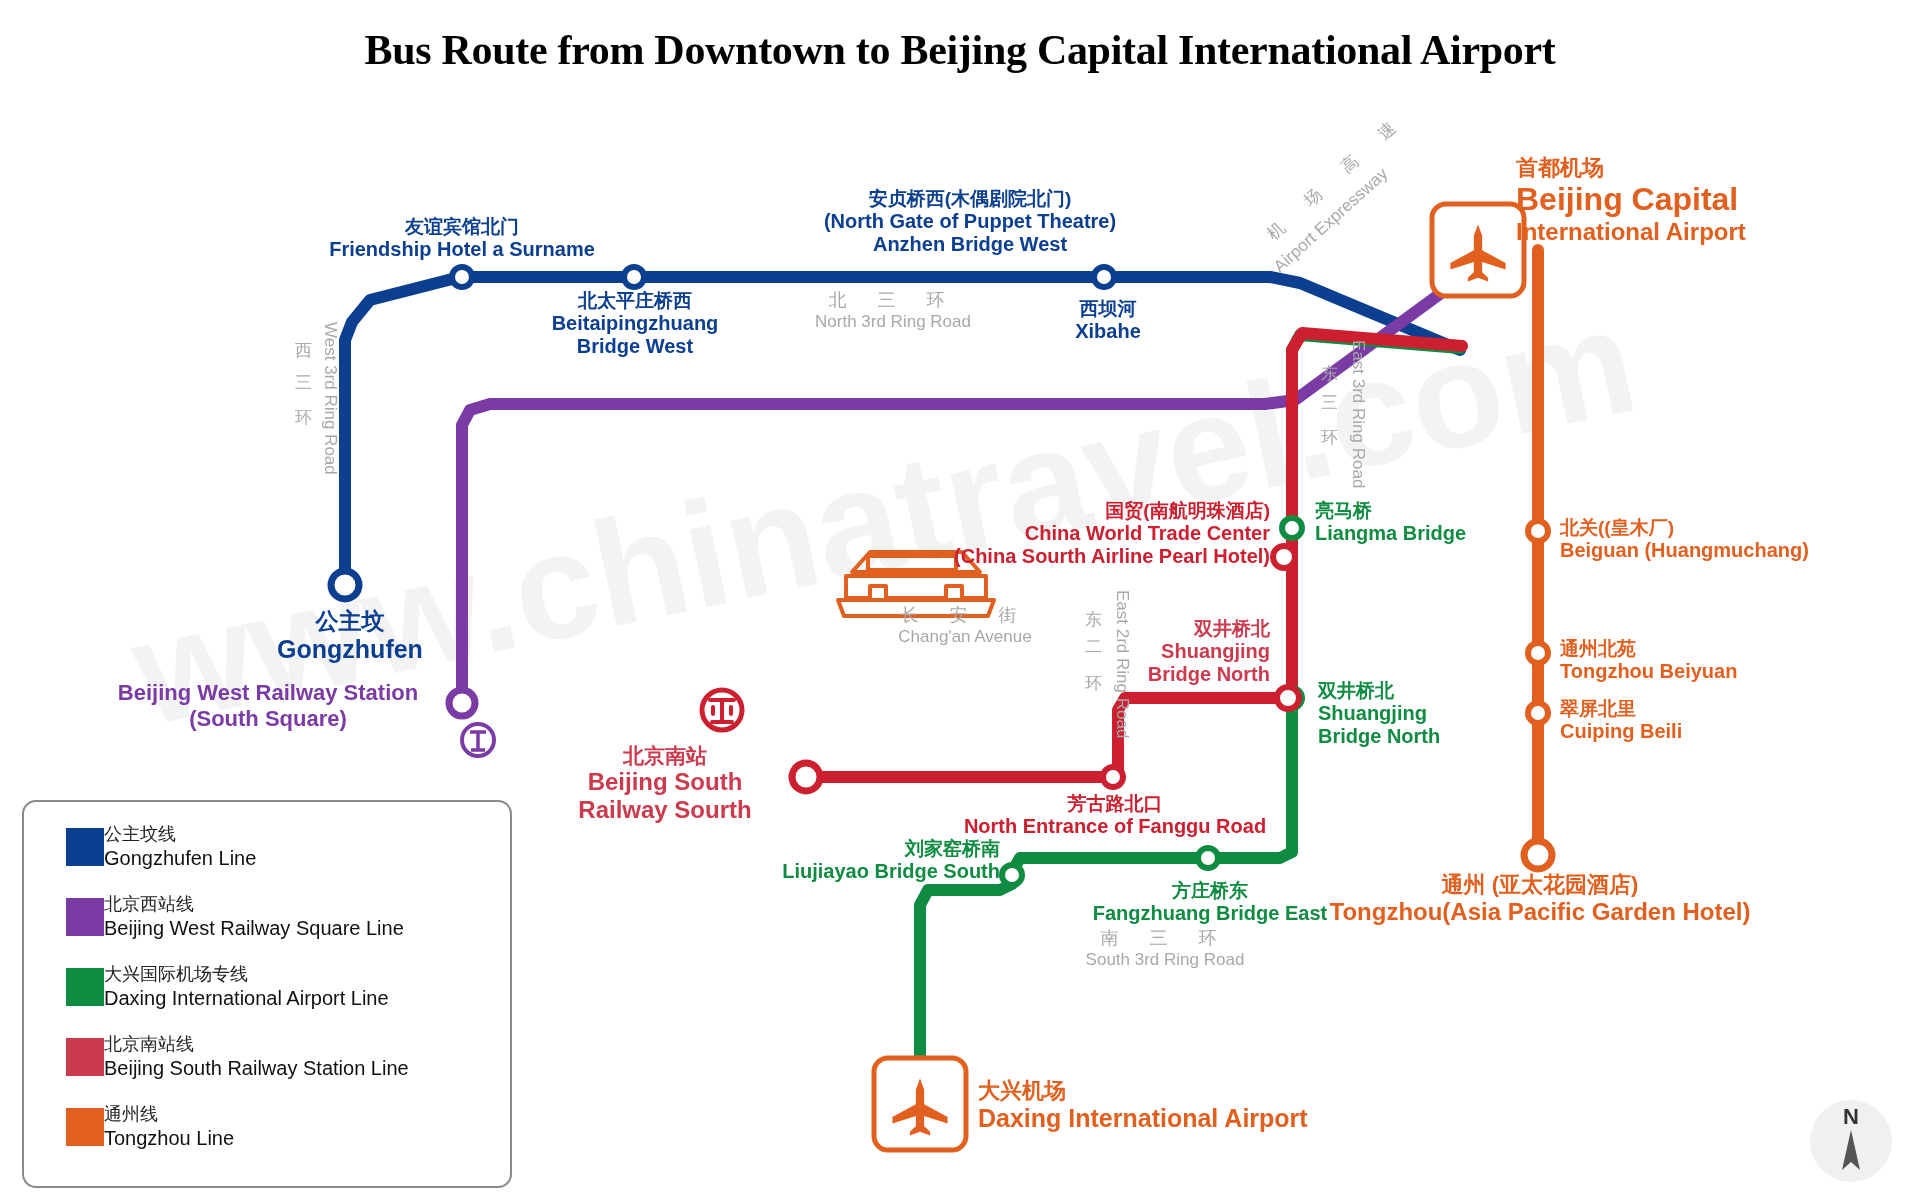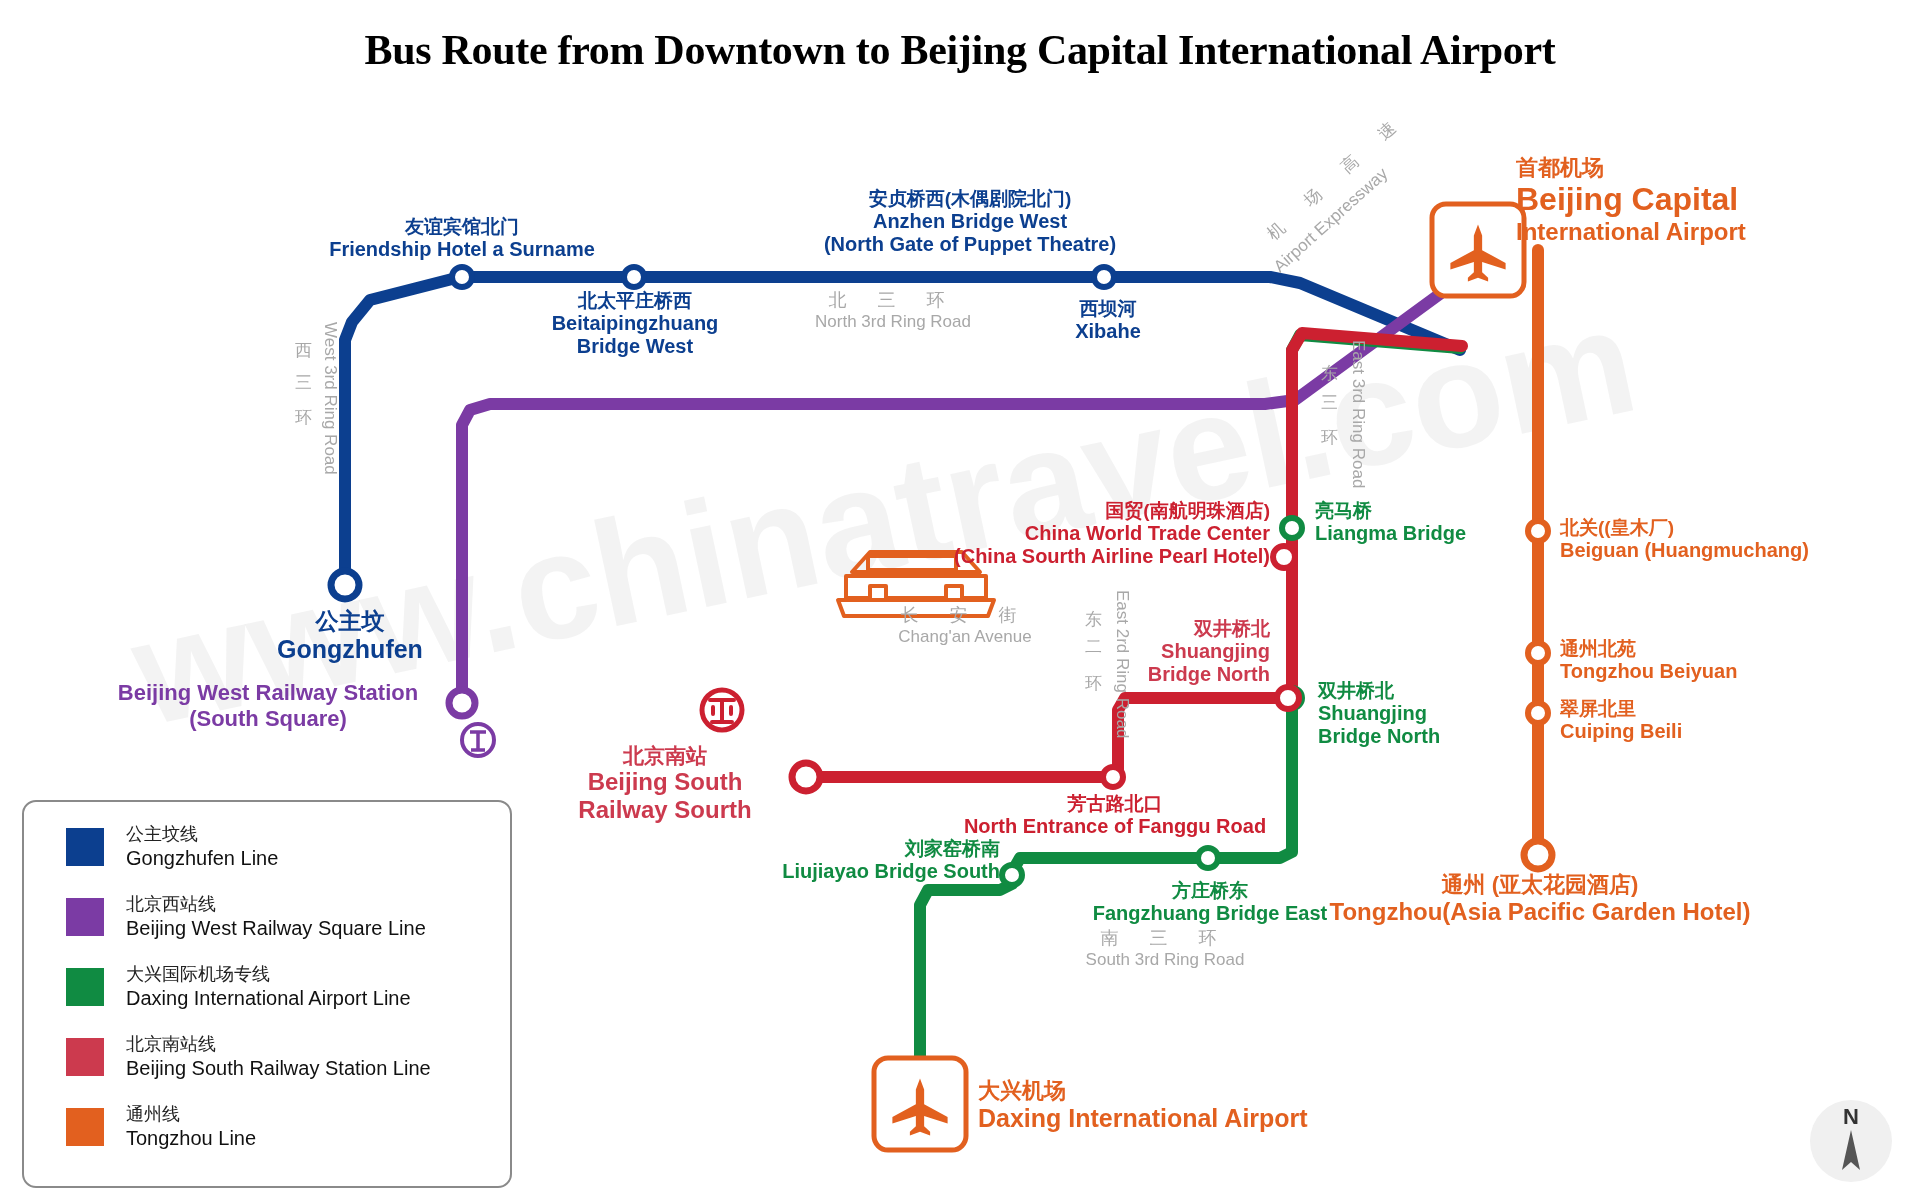--- a/index.html
+++ b/index.html
@@ -28,21 +28,21 @@
           white-space:nowrap; text-align:center; }
   .road .rcn { font-size:18px; display:block; letter-spacing:13px; }
   .road .ren { font-size:17px; display:block; }
 
   .vroad { position:absolute; color:#a8a8a8; font-weight:normal;
            white-space:nowrap; font-size:17px; }
 
   
   #legend { position:absolute; left:22px; top:800px; width:490px; height:388px;
     border:2.5px solid #8a8a8a; border-radius:14px; background:rgba(255,255,255,0.86); }
-  .leg-row { position:absolute; left:42px; display:flex; align-items:center; gap:22px; }
+  .leg-row { position:absolute; left:42px; display:flex; align-items:center; }
   .leg-sw { width:38px; height:38px; flex:none; }
   .leg-tx { line-height:1.2; }
   .leg-tx .lc { display:block; font-size:18px; color:#222; font-weight:normal; }
   .leg-tx .le { display:block; font-size:20px; color:#111; font-weight:normal; }
 
   
   #wm { position:absolute; left:150px; top:430px; width:1500px; height:460px;
     font-family:"Liberation Sans", sans-serif; font-weight:bold; font-size:150px;
     color:rgba(120,120,120,0.085); transform:rotate(-12deg);
     pointer-events:none; white-space:nowrap; }
@@ -157,22 +157,22 @@
   </div>
 
   <div class="lbl c" style="left:500px; top:290px; width:270px; color:#0c3f8f;">
     <span class="cn">北太平庄桥西</span>
     <span class="en">Beitaipingzhuang</span>
     <span class="en">Bridge West</span>
   </div>
 
   <div class="lbl c" style="left:760px; top:188px; width:420px; color:#0c3f8f;">
     <span class="cn">安贞桥西(木偶剧院北门)</span>
+    <span class="en">(North Gate of Puppet Theatre)</span>
     <span class="en">Anzhen Bridge West</span>
-    <span class="en">(North Gate of Puppet Theatre)</span>
   </div>
 
   <div class="lbl c" style="left:1028px; top:298px; width:160px; color:#0c3f8f;">
     <span class="cn">西坝河</span>
     <span class="en">Xibahe</span>
   </div>
 
   <div class="lbl c" style="left:235px; top:608px; width:230px; color:#0c3f8f;">
     <span class="cn" style="font-size:23px;">公主坟</span>
     <span class="en" style="font-size:25px;">Gongzhufen</span>

